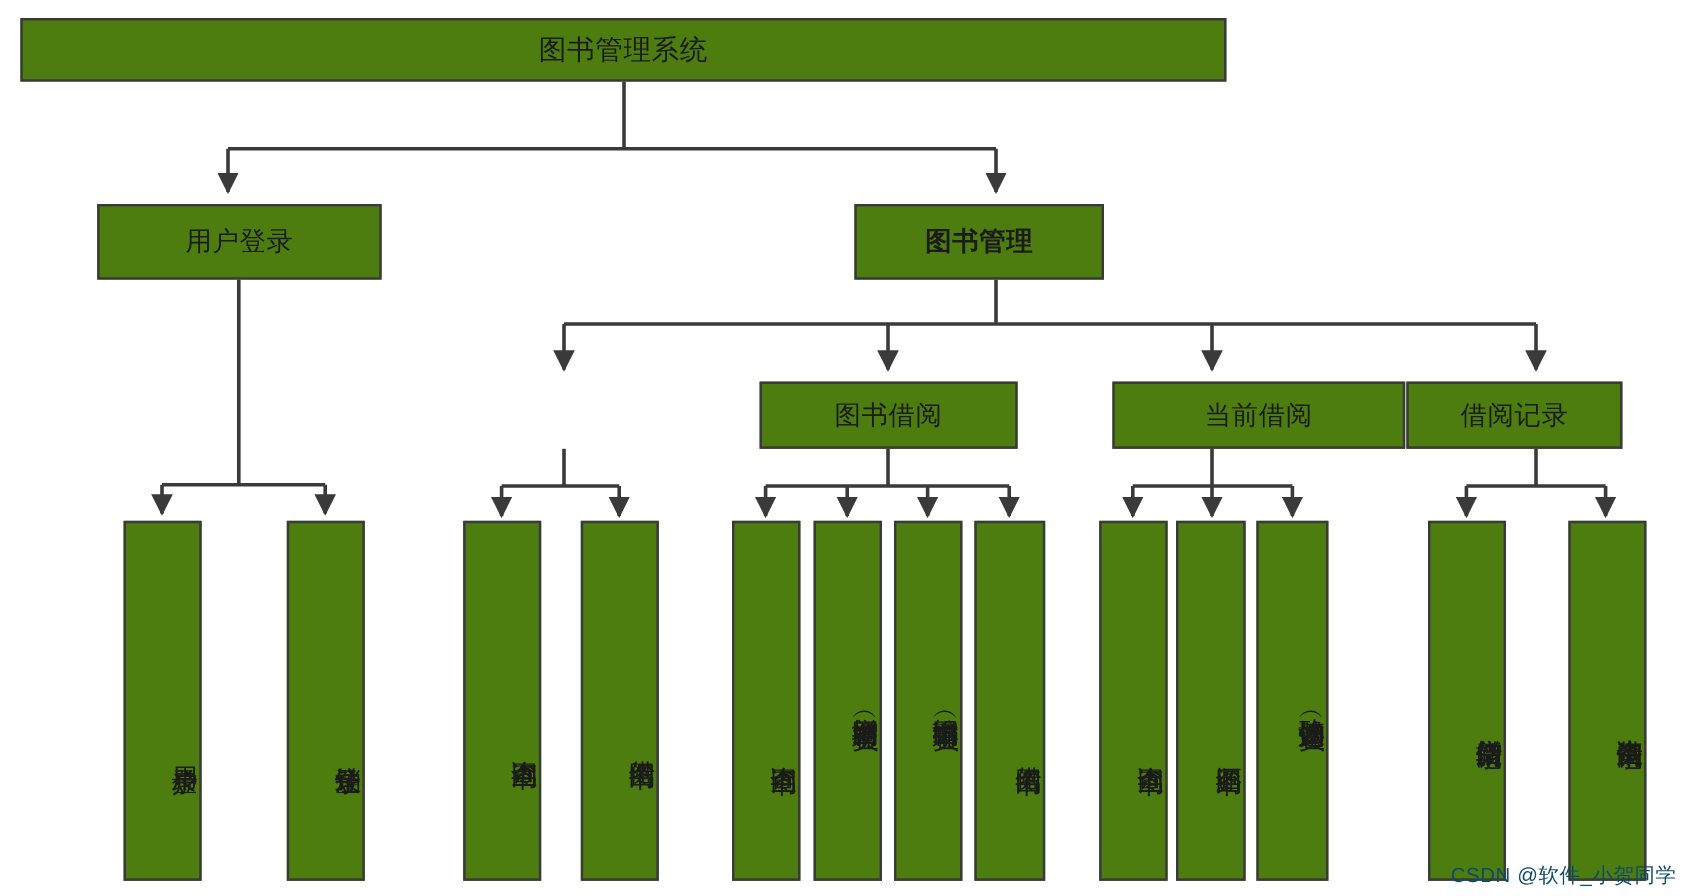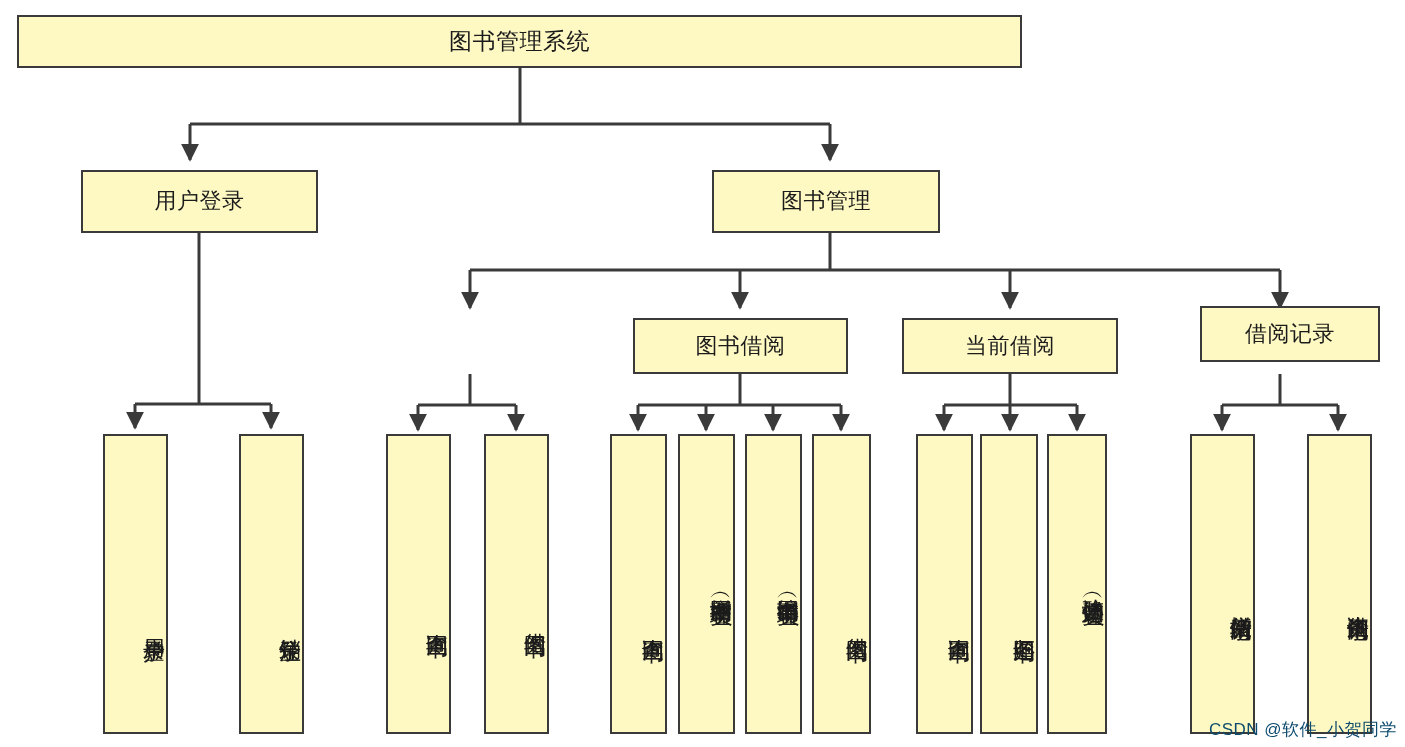--- a/index.html
+++ b/index.html
@@ -23,21 +23,21 @@
     left: 0;
     top: 0;
     width: 1405px;
     height: 747px;
     pointer-events: none;
   }
   .node {
     position: absolute;
     box-sizing: border-box;
     border: 2px solid #3a3a3a;
-    background: #fef9c3;
+    background: #4d7c0f;
     color: #1b1b1b;
     display: flex;
     align-items: center;
     justify-content: center;
     text-align: left;
     z-index: 2;
   }
   .node.horiz {
     font-size: 22px;
     line-height: 1.2;
@@ -128,31 +128,31 @@
     </g>
   </svg>
 
   <div class="node horiz root" style="left:17px; top:15px; width:1005px; height:53px;">
     <span>图书管理系统</span>
   </div>
 
   <div class="node horiz" style="left:81px; top:170px; width:237px; height:63px;">
     <span>用户登录</span>
   </div>
-  <div class="node horiz" style="left:712px; top:170px; width:228px; height:63px;">
+  <div class="node horiz" style="left:712px; top:170px; width:208px; height:63px;font-weight:bold;">
     <span>图书管理</span>
   </div>
 
   <div class="node horiz" style="left:633px; top:318px; width:215px; height:56px;font-family:Liberation Serif, serif;">
     <span>图书借阅</span>
   </div>
-  <div class="node horiz" style="left:902px; top:318px; width:216px; height:56px;">
+  <div class="node horiz" style="left:927px; top:318px; width:244px; height:56px;">
     <span>当前借阅</span>
   </div>
-  <div class="node horiz" style="left:1172px; top:306px; width:180px; height:56px;margin-left:28px;">
+  <div class="node horiz" style="left:1172px; top:318px; width:180px; height:56px;">
     <span>借阅记录</span>
   </div>
 
   <div class="node vert" style="left:103px; top:434px; width:65px; height:300px; padding-top:85px;">
     <span class="vtext">用户登录</span>
   </div>
   <div class="node vert" style="left:239px; top:434px; width:65px; height:300px; padding-top:85px;">
     <span class="vtext">注销登录</span>
   </div>
 

